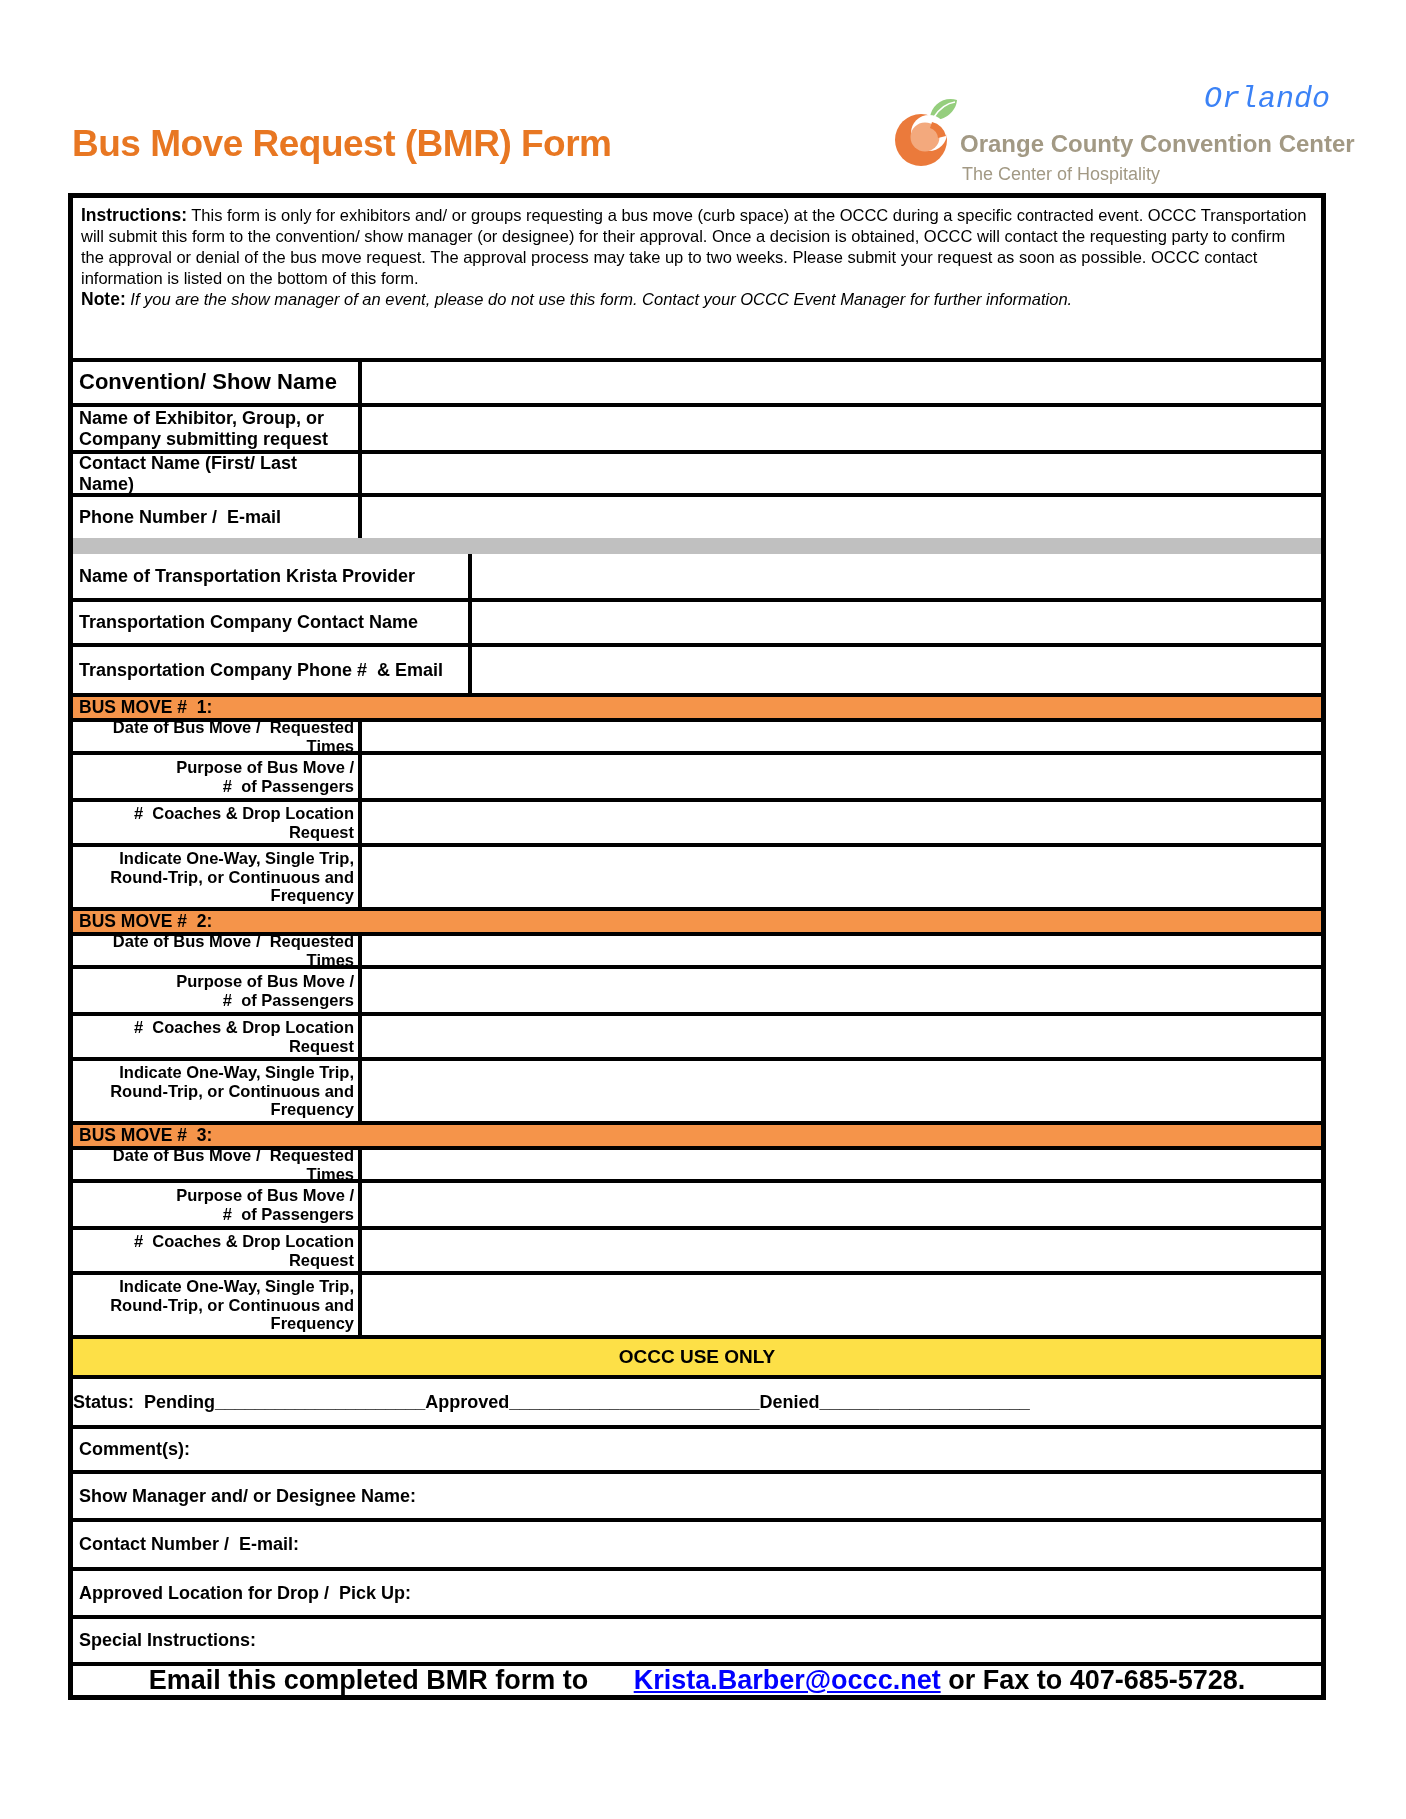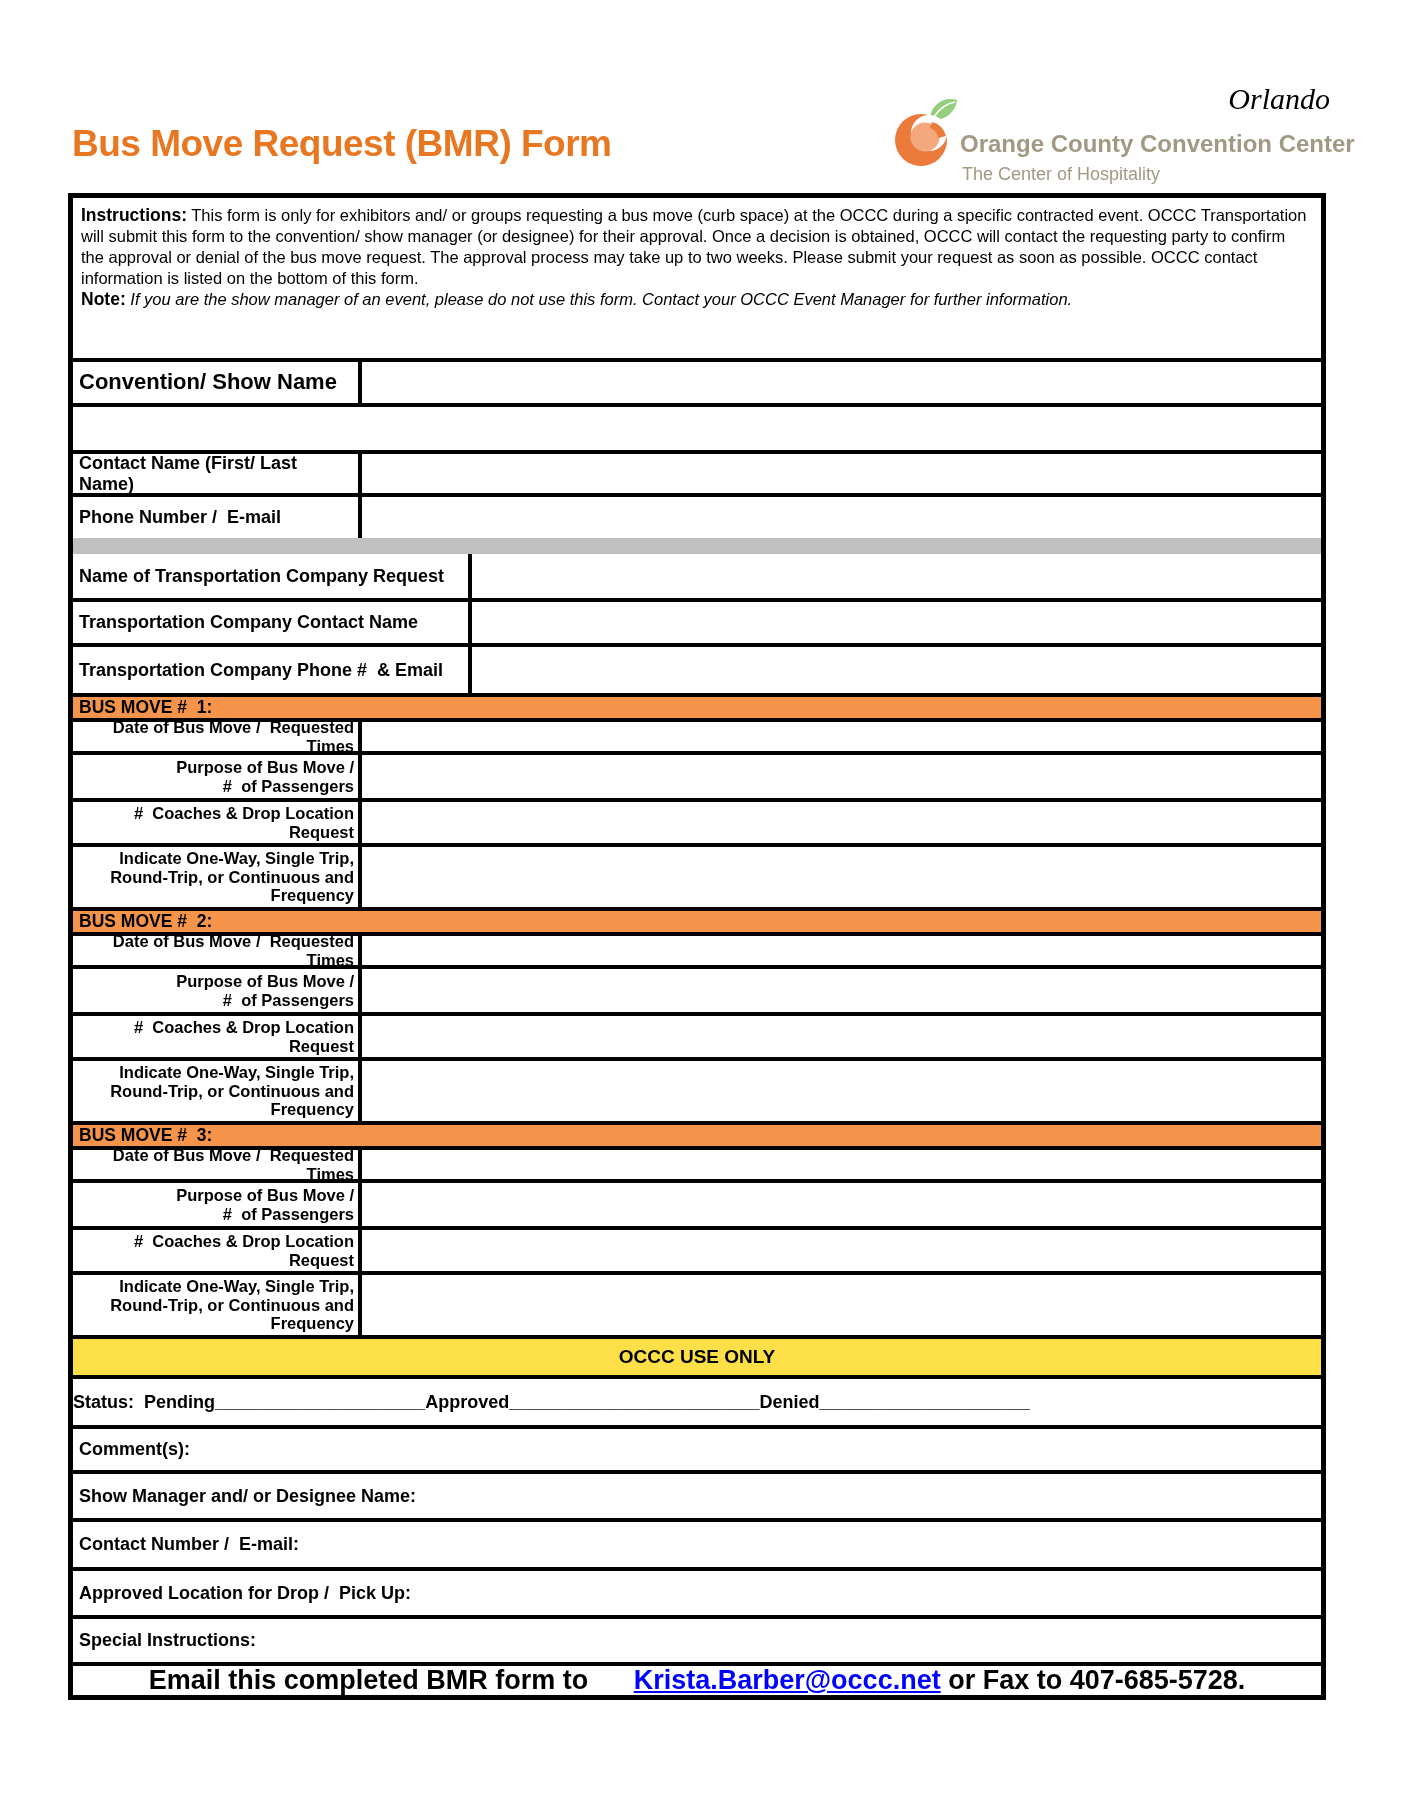--- a/index.html
+++ b/index.html
@@ -6,22 +6,22 @@
   .page{position:relative;width:1406px;height:1819px;background:#fff;overflow:hidden;
         font-family:"Liberation Sans","DejaVu Sans",sans-serif;color:#000;}
 
   
   .page-title{position:absolute;left:72px;top:123px;margin:0;font-size:37px;font-weight:700;
               letter-spacing:-0.5px;color:#E87722;}
 
   
   .logo{position:absolute;left:888px;top:84px;width:446px;height:114px;}
   .logo-mark{position:absolute;left:6px;top:12px;}
-  .logo-orlando{position:absolute;right:4px;top:-2px;font-family:Liberation Serif, serif;
-                font-style:italic;font-size:30px;color:#000000;}
+  .logo-orlando{position:absolute;right:4px;top:-2px;font-family:Liberation Mono, monospace;
+                font-style:italic;font-size:30px;color:#3b82f6;}
   .logo-name{position:absolute;left:72px;top:46px;font-size:24px;font-weight:700;color:#A29984;white-space:nowrap;}
   .logo-tag{position:absolute;left:74px;top:80px;font-size:18px;color:#A29984;white-space:nowrap;}
 
   
   .form-box{position:absolute;left:68px;top:193px;width:1258px;border:5px solid #000;background:#fff;
             box-sizing:border-box;}
 
   .instructions{height:160px;box-sizing:border-box;padding:7px 10px 0 8px;font-size:16.5px;line-height:21px;}
   .instructions .ins-label{font-weight:700;font-size:17.5px;}
   .instructions .note-label{font-weight:700;font-size:17.5px;}
@@ -86,35 +86,37 @@
     <div class="instructions">
       <p><span class="ins-label">Instructions:</span><span> This form is only for exhibitors and/ or groups requesting a bus move (curb space) at the OCCC during a specific contracted event. OCCC Transportation will submit this form to the convention/ show manager (or designee) for their approval. Once a decision is obtained, OCCC will contact the requesting party to confirm the approval or denial of the bus move request. The approval process may take up to two weeks. Please submit your request as soon as possible. OCCC contact information is listed on the bottom of this form.</span></p>
       <p><span class="note-label">Note:</span><i> If you are the show manager of an event, please do not use this form. Contact your OCCC Event Manager for further information.</i></p>
     </div>
 
     <div class="row h45">
       <div class="cell lbl lbl-w285 big-label">Convention/ Show Name</div>
       <div class="cell val"></div>
     </div>
     <div class="row h47">
+      <div class="cell lbl lbl-w285">Name of Exhibitor, Group, or
+Company submitting request</div>
       <div class="cell val"></div>
     </div>
     <div class="row h43">
       <div class="cell lbl lbl-w285">Contact Name (First/ Last Name)</div>
       <div class="cell val"></div>
     </div>
     <div class="row h45">
       <div class="cell lbl lbl-w285">Phone Number /  E-mail</div>
       <div class="cell val"></div>
     </div>
 
     <div class="row gray-sep"></div>
 
     <div class="row h44 no-top">
-      <div class="cell lbl lbl-w395">Name of Transportation Company Request</div>
+      <div class="cell lbl lbl-w395">Name of Transportation Krista Provider</div>
       <div class="cell val"></div>
     </div>
     <div class="row h45">
       <div class="cell lbl lbl-w395">Transportation Company Contact Name</div>
       <div class="cell val"></div>
     </div>
     <div class="row h50">
       <div class="cell lbl lbl-w395">Transportation Company Phone #  &amp; Email</div>
       <div class="cell val"></div>
     </div>

